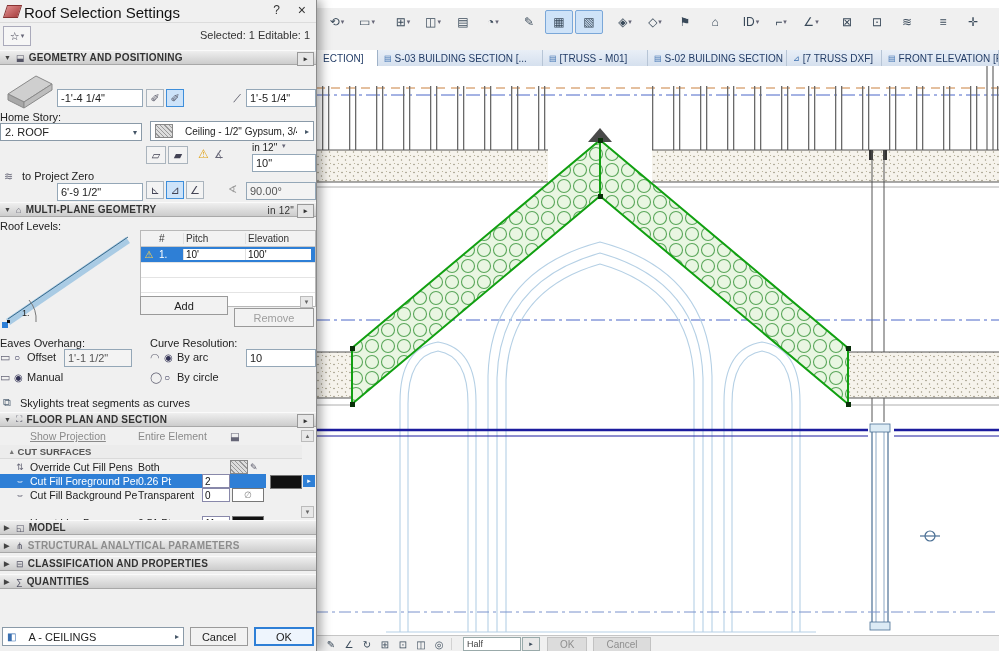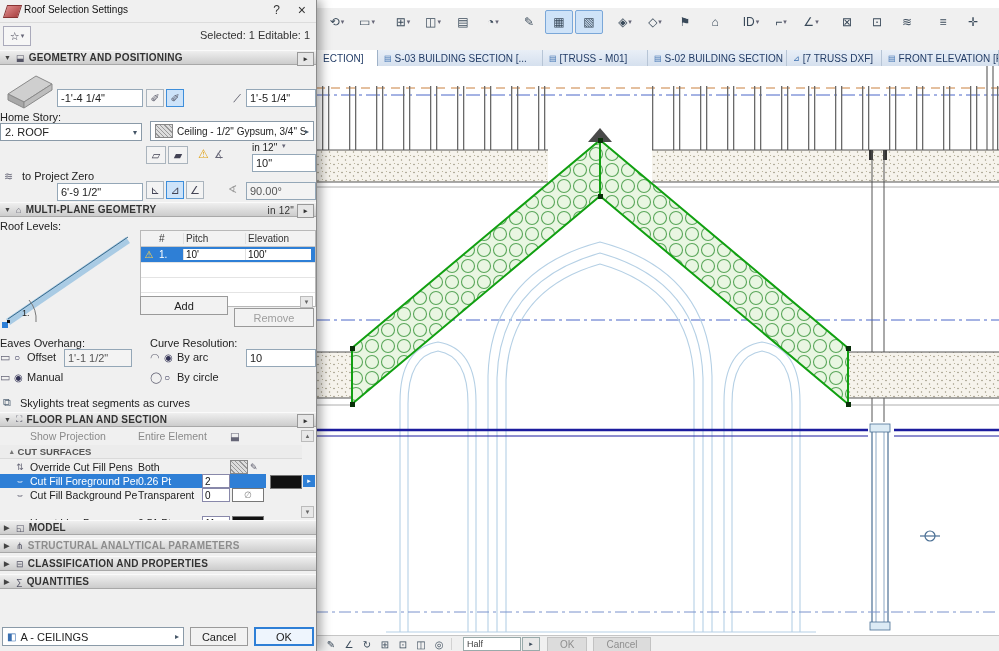--- a/index.html
+++ b/index.html
@@ -24,38 +24,38 @@
   .canvas{position:absolute;left:316px;top:66px;width:683px;height:569px;background:#fff;}
   
   .bottombar{position:absolute;left:316px;top:635px;right:0;height:16px;background:#f0f0f0;border-top:1px solid #c5c5c5;display:flex;align-items:center;padding-left:6px;font-size:10px;color:#444;}
   .bbtn{height:14px;min-width:16px;display:flex;align-items:center;justify-content:center;font-size:10px;color:#3a4a5a;margin:0 1px;}
   .scalebox{height:12px;min-width:50px;background:#fff;border:1px solid #9aa;display:flex;align-items:center;padding:0 3px;margin-left:8px;font-size:9px;}
   .flatbtn{height:13px;padding:0 12px;background:#dcdcdc;border:1px solid #c2c2c2;color:#8f8f8f;display:flex;align-items:center;font-size:10px;margin-left:6px;}
   
   .dialog{position:absolute;left:0;top:0;width:316px;height:651px;background:#f0f0f0;border-right:1px solid #8a8a8a;box-shadow:4px 0 10px rgba(0,0,0,.35);z-index:5;font-size:11px;color:#222;}
   .titlebar{position:absolute;left:0;top:0;right:0;height:22px;background:#f0f0f0;border-bottom:1px solid #dcdcdc;}
   .title-ic{position:absolute;left:5px;top:5px;width:13px;height:11px;background:linear-gradient(135deg,#d88,#a44);transform:skewX(-18deg);border:1px solid #833;}
-  .title-tx{position:absolute;left:24px;top:4px;font-size:10px;color:#111;}
+  .title-tx{position:absolute;left:24px;top:4px;font-size:15px;color:#111;}
   .tb-q{position:absolute;right:36px;top:3px;font-size:12px;color:#333;}
   .tb-x{position:absolute;right:10px;top:2px;font-size:14px;color:#333;}
   .favbtn{position:absolute;left:3px;top:26px;width:26px;height:18px;border:1px solid #aab;background:#f6f6f6;display:flex;align-items:center;justify-content:center;gap:1px;font-size:11px;color:#445;}
   .selinfo{position:absolute;right:6px;top:29px;font-size:11px;color:#333;}
   .hdr{position:absolute;left:0;right:0;height:15px;background:linear-gradient(#efefef,#cccccc);border-top:1px solid #fafafa;border-bottom:1px solid #a8a8a8;font-size:10px;font-weight:bold;color:#333;display:flex;align-items:center;padding-left:16px;letter-spacing:.2px;box-sizing:border-box;}
   .hdr .tri{position:absolute;left:4px;font-size:7px;color:#444;}
   .hdr .hicon{margin-right:4px;font-size:9px;color:#556;font-weight:normal;}
   .hdr.gray{color:#8d8d8d;}
   .mini{position:absolute;right:2px;top:1px;width:15px;height:12px;border:1px solid #999;background:#e6e6e6;font-size:7px;display:flex;align-items:center;justify-content:center;color:#333;}
   .hdr-unit{position:absolute;right:22px;top:2px;font-weight:normal;font-size:10px;color:#333;}
   .fld{position:absolute;height:16px;background:#fff;border:1px solid #94a7b7;font-size:11px;padding:0 3px;display:flex;align-items:center;box-sizing:content-box;}
   .fld.dis{background:#f3f3f3;color:#555;}
   .ibtn{position:absolute;width:18px;height:18px;border:1px solid #aab4bd;background:#f3f3f3;display:flex;align-items:center;justify-content:center;font-size:11px;color:#445;box-sizing:border-box;}
   .ibtn.on{background:#cde3f9;border-color:#3d8edb;}
   .ghost{border:none;background:transparent;}
   .lbl{position:absolute;white-space:nowrap;}
-  .combo{position:absolute;height:18px;background:#fff;border:1px solid #8a9aa8;display:flex;align-items:center;font-size:11px;padding:0 4px;box-sizing:border-box;}
+  .combo{position:absolute;height:18px;background:#fff;border:1px solid #8a9aa8;display:flex;align-items:center;font-size:11px;padding:0 4px;box-sizing:border-box;gap:8px;}
   .combo .cd{margin-left:auto;font-size:8px;color:#456;}
   .swatch-hatch{width:16px;height:12px;border:1px solid #888;background:repeating-linear-gradient(45deg,#ddd 0 2px,#999 2px 3px);}
   .btn{position:absolute;height:19px;background:#f2f2f2;border:1px solid #9a9a9a;display:flex;align-items:center;justify-content:center;font-size:11px;box-sizing:border-box;}
   .btn.dis{color:#9e9e9e;}
   .btn.def{border:2px solid #2e7fd6;background:#eef5fd;}
   .tbl{position:absolute;left:140px;top:230px;width:174px;background:#fff;border:1px solid #b8b8b8;font-size:10px;}
   .trow{display:flex;height:15px;align-items:center;border-bottom:1px solid #e4e4e4;}
   .trow.hdr2{background:#f2f2f2;color:#333;font-size:10px;border-bottom:1px solid #c8c8c8;height:15px;}
   .trow.sel{background:#2e7fd6;color:#fff;}
   .tc{overflow:hidden;white-space:nowrap;padding:0 2px;box-sizing:border-box;}
@@ -450,21 +450,21 @@
     <div class="lbl" style="left:20px;top:397px;">Skylights treat segments as curves</div>
 
     <div class="hdr" style="top:412px;">
       <span class="tri">▼</span>
       <span class="hicon">⛶</span>
       <span>FLOOR PLAN AND SECTION</span>
       <span class="mini">▸</span>
     </div>
 
     <div class="fp-row" style="top:429px;color:#8a8a8a;">
-      <span class="rlab" style="margin-left:30px;">Show Projection</span>
+      <span class="rlab" style="margin-left:30px;text-decoration:underline;">Show Projection</span>
       <span class="rval">Entire Element</span>
       <span style="color:#667;">⬓</span>
     </div>
     <div class="scr" style="top:430px;">▲</div>
 
     <div class="subhdr" style="top:445px;">
       <span class="ch">▴</span>
       <span>CUT SURFACES</span>
     </div>
 

